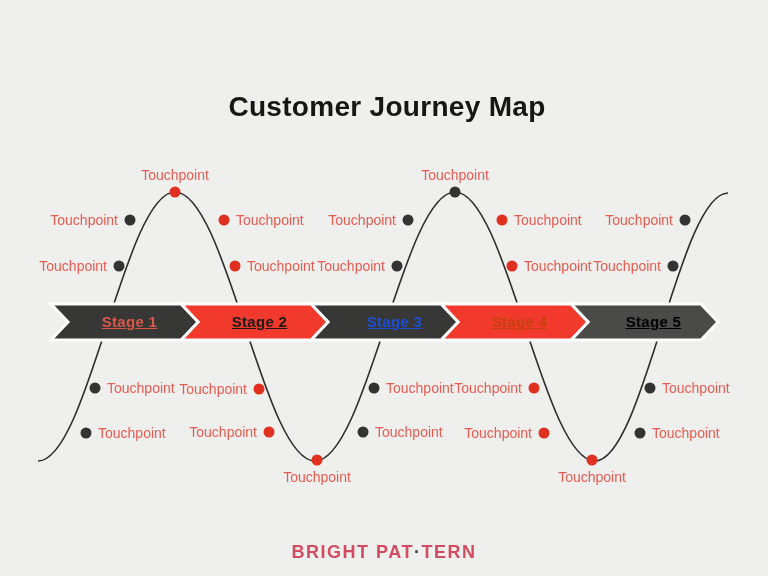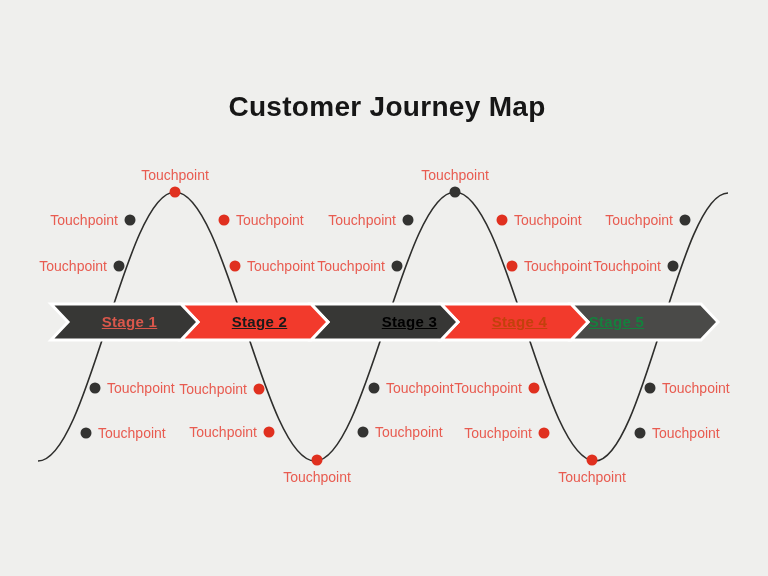--- a/index.html
+++ b/index.html
@@ -74,23 +74,23 @@
         <circle cx="640" cy="433" r="5.5" fill="#333331"></circle>
         <circle cx="650" cy="388" r="5.5" fill="#333331"></circle>
         <circle cx="673" cy="266" r="5.5" fill="#333331"></circle>
         <circle cx="685" cy="220" r="5.5" fill="#333331"></circle>
       </g>
   </svg>
 
   <div id="stage-labels">
       <div class="stage-label" style="left: 68px; width: 123px; color: rgb(217, 87, 75);">Stage 1</div>
       <div class="stage-label" style="left: 198px; width: 123px; color: rgb(26, 26, 26);">Stage 2</div>
-      <div class="stage-label" style="left: 348px; width: 123px; color: #000000;">Stage 3</div>
+      <div class="stage-label" style="left: 333px; width: 123px; color: #1d4ed8;">Stage 3</div>
       <div class="stage-label" style="left: 458px; width: 123px; color: #c2410c;">Stage 4</div>
-      <div class="stage-label" style="left: 555px; width: 123px; color: #15803d;">Stage 5</div>
+      <div class="stage-label" style="left: 592px; width: 123px; color: #000000;">Stage 5</div>
     </div>
   <div id="tp-labels">
       <div class="tp-label tp-right" style="color: rgb(232, 91, 80); width: 150px; left: 98px; top: 425px;">Touchpoint</div>
       <div class="tp-label tp-right" style="color: rgb(232, 91, 80); width: 150px; left: 107px; top: 380px;">Touchpoint</div>
       <div class="tp-label tp-left" style="color: rgb(232, 91, 80); width: 150px; left: -43px; top: 258px;">Touchpoint</div>
       <div class="tp-label tp-left" style="color: rgb(232, 91, 80); width: 150px; left: -32px; top: 212px;">Touchpoint</div>
       <div class="tp-label tp-above" style="color: rgb(232, 91, 80); width: 150px; left: 100px; top: 167px;">Touchpoint</div>
       <div class="tp-label tp-right" style="color: rgb(232, 91, 80); width: 150px; left: 236px; top: 212px;">Touchpoint</div>
       <div class="tp-label tp-right" style="color: rgb(232, 91, 80); width: 150px; left: 247px; top: 258px;">Touchpoint</div>
       <div class="tp-label tp-left" style="color: rgb(232, 91, 80); width: 150px; left: 97px; top: 381px;">Touchpoint</div>
@@ -105,14 +105,17 @@
       <div class="tp-label tp-right" style="color: rgb(232, 91, 80); width: 150px; left: 524px; top: 258px;">Touchpoint</div>
       <div class="tp-label tp-left" style="color: rgb(232, 91, 80); width: 150px; left: 372px; top: 380px;">Touchpoint</div>
       <div class="tp-label tp-left" style="color: rgb(232, 91, 80); width: 150px; left: 382px; top: 425px;">Touchpoint</div>
       <div class="tp-label tp-below" style="color: rgb(232, 91, 80); width: 150px; left: 517px; top: 469px;">Touchpoint</div>
       <div class="tp-label tp-right" style="color: rgb(232, 91, 80); width: 150px; left: 652px; top: 425px;">Touchpoint</div>
       <div class="tp-label tp-right" style="color: rgb(232, 91, 80); width: 150px; left: 662px; top: 380px;">Touchpoint</div>
       <div class="tp-label tp-left" style="color: rgb(232, 91, 80); width: 150px; left: 511px; top: 258px;">Touchpoint</div>
       <div class="tp-label tp-left" style="color: rgb(232, 91, 80); width: 150px; left: 523px; top: 212px;">Touchpoint</div>
     </div>
 
+  <div class="logo" style="color: rgb(212, 74, 94);">
+    <span>BRIGHT PAT</span><span class="logo-dot" style="color: rgb(63, 63, 63);">·</span><span>TERN</span>
+  </div>
 
 </div>
 
 </body></html>

